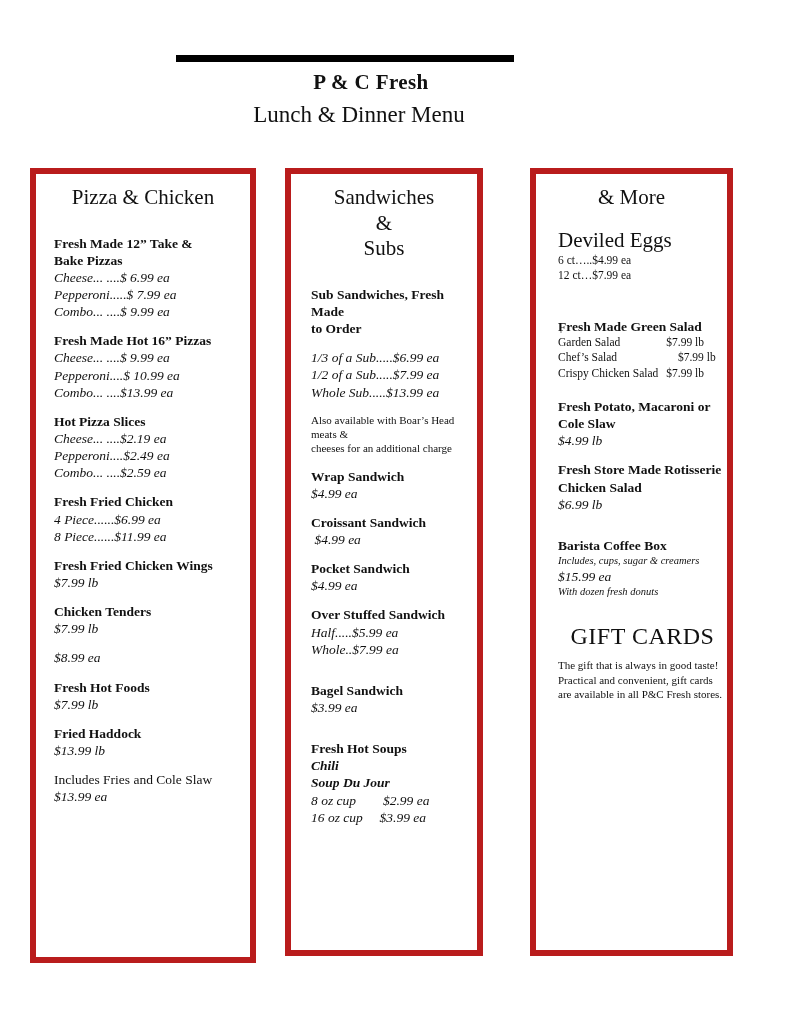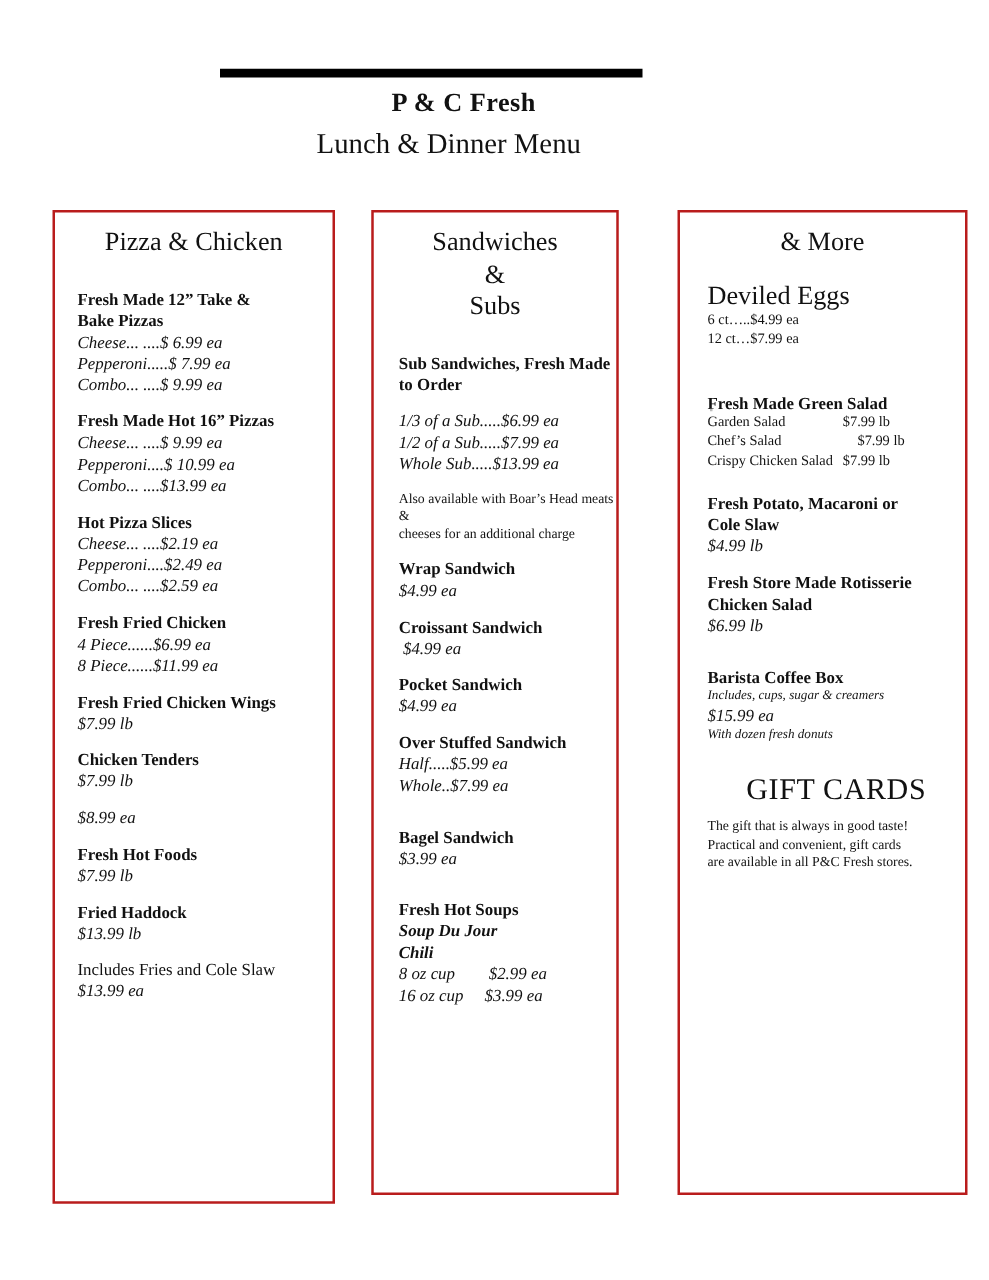--- a/index.html
+++ b/index.html
@@ -49,28 +49,27 @@
     width: 718px;
     text-align: center;
     font-size: 23px;
     font-weight: normal;
   }
 
   
   .column {
     position: absolute;
     top: 168px;
-    border: 2px solid #b91c1c;
+    border: 6px solid #b91c1c;
     background: #ffffff;
     box-sizing: border-box;
-    margin-left: 12px;
   }
   #column-1 { left: 30px;  width: 226px; height: 795px; }
   #column-2 { left: 285px; width: 198px; height: 788px; }
-  #column-3 { left: 530px; width: 232px; height: 788px; }
+  #column-3 { left: 530px; width: 203px; height: 788px; }
 
   .col-inner {
     padding: 0;
     height: 100%;
     position: relative;
   }
 
   .col-heading {
     text-align: center;
     font-size: 21px;
@@ -304,22 +303,22 @@
       <div class="spacer-lg"></div>
 
       <div class="item">
         <div class="item-name">Bagel Sandwich</div>
         <div class="price-line">$3.99 ea</div>
       </div>
       <div class="spacer-lg"></div>
 
       <div class="item">
         <div class="item-name">Fresh Hot Soups</div>
+        <div class="bold-italic">Chili</div>
         <div class="bold-italic">Soup Du Jour</div>
-        <div class="bold-italic">Chili</div>
         <div class="price-line">8 oz cup        $2.99 ea</div>
         <div class="price-line">16 oz cup     $3.99 ea</div>
       </div>
 
     </div>
   </div>
 </div>
 
 <div class="column" id="column-3">
   <div class="col-inner">

